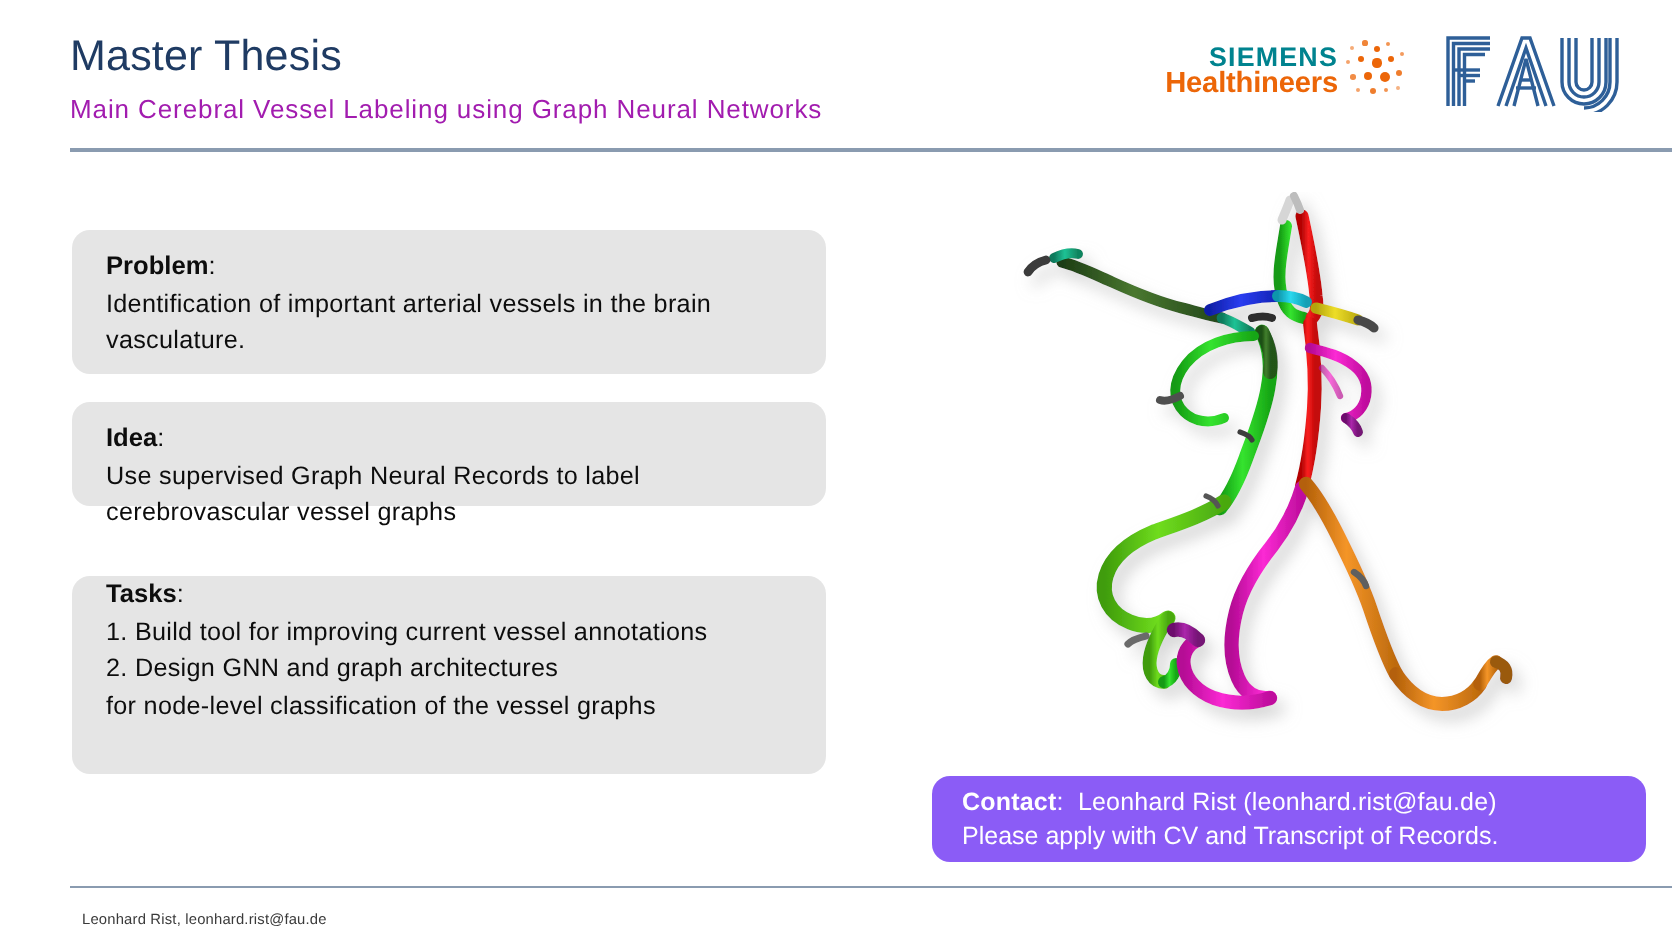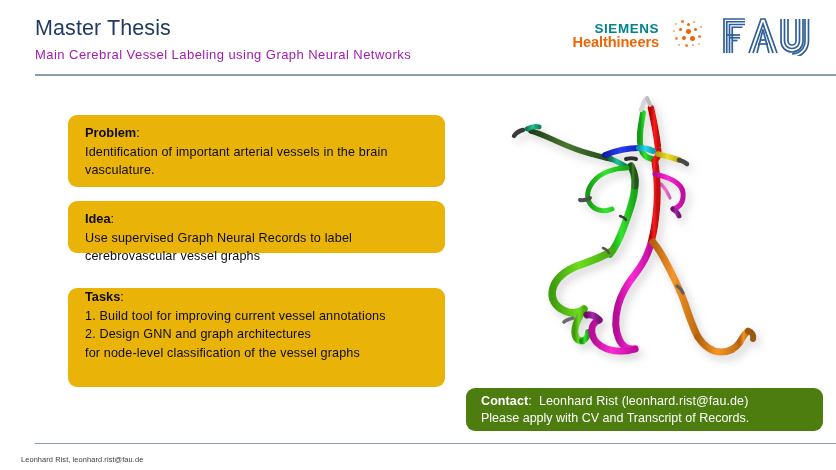--- a/index.html
+++ b/index.html
@@ -57,21 +57,20 @@
     top: 13px;
     height: 46px;
     display: flex;
     align-items: center;
     gap: 10px;
   }
   #siemens-logo {
     position: relative;
     display: flex;
     align-items: center;
-    gap: 10px;
   }
   #siemens-text-block {
     display: flex;
     flex-direction: column;
     align-items: flex-end;
     line-height: 1.03;
   }
   #siemens-word {
     font-size: 13.4px;
     font-weight: bold;
@@ -98,28 +97,27 @@
   }
   #fau-logo {
     width: 98px;
     height: 40px;
     margin-left: 4px;
   }
 
   
   .info-box {
     position: absolute;
-    background: #eab308;
+    background: #e5e5e5;
     border-radius: 9px;
     box-sizing: border-box;
     padding: 9px 14px 9px 17px;
     color: #0d0d0d;
     font-size: 12.6px;
     line-height: 18.6px;
-    margin-left: 32px;
   }
   .info-box .box-heading {
     font-weight: bold;
     font-size: 12.8px;
   }
   .box-line { white-space: pre; letter-spacing: 0.15px; }
 
   #box-problem { left: 36px; top: 115px; width: 377px; height: 72px; }
   #box-idea    { left: 36px; top: 201px; width: 377px; height: 52px; }
   #box-tasks   { left: 36px; top: 288px; width: 377px; height: 99px; padding-top: 0; }
@@ -134,21 +132,21 @@
   }
   #vessel-figure svg { display: block; }
 
   
   #contact-box {
     position: absolute;
     left: 466px;
     top: 388px;
     width: 357px;
     height: 43px;
-    background: #4d7c0f;
+    background: #8b5cf6;
     border-radius: 9px;
     box-sizing: border-box;
     padding: 5px 12px 5px 15px;
     color: #ffffff;
     font-size: 12.5px;
     line-height: 16.9px;
   }
   #contact-box .contact-label { font-weight: bold; }
   #contact-line { white-space: pre; letter-spacing: 0.1px; }
 
@@ -156,21 +154,21 @@
   #footer-rule {
     position: absolute;
     left: 35px;
     top: 443px;
     width: 801px;
     height: 1px;
     background: #8a9bb0;
   }
   #footer-text {
     position: absolute;
-    left: 21px;
+    left: 41px;
     top: 455px;
     font-size: 7.4px;
     color: #3a3a3a;
     letter-spacing: 0.1px;
   }
 </style>
 </head>
 <body>
 
 <div id="slide-header">

